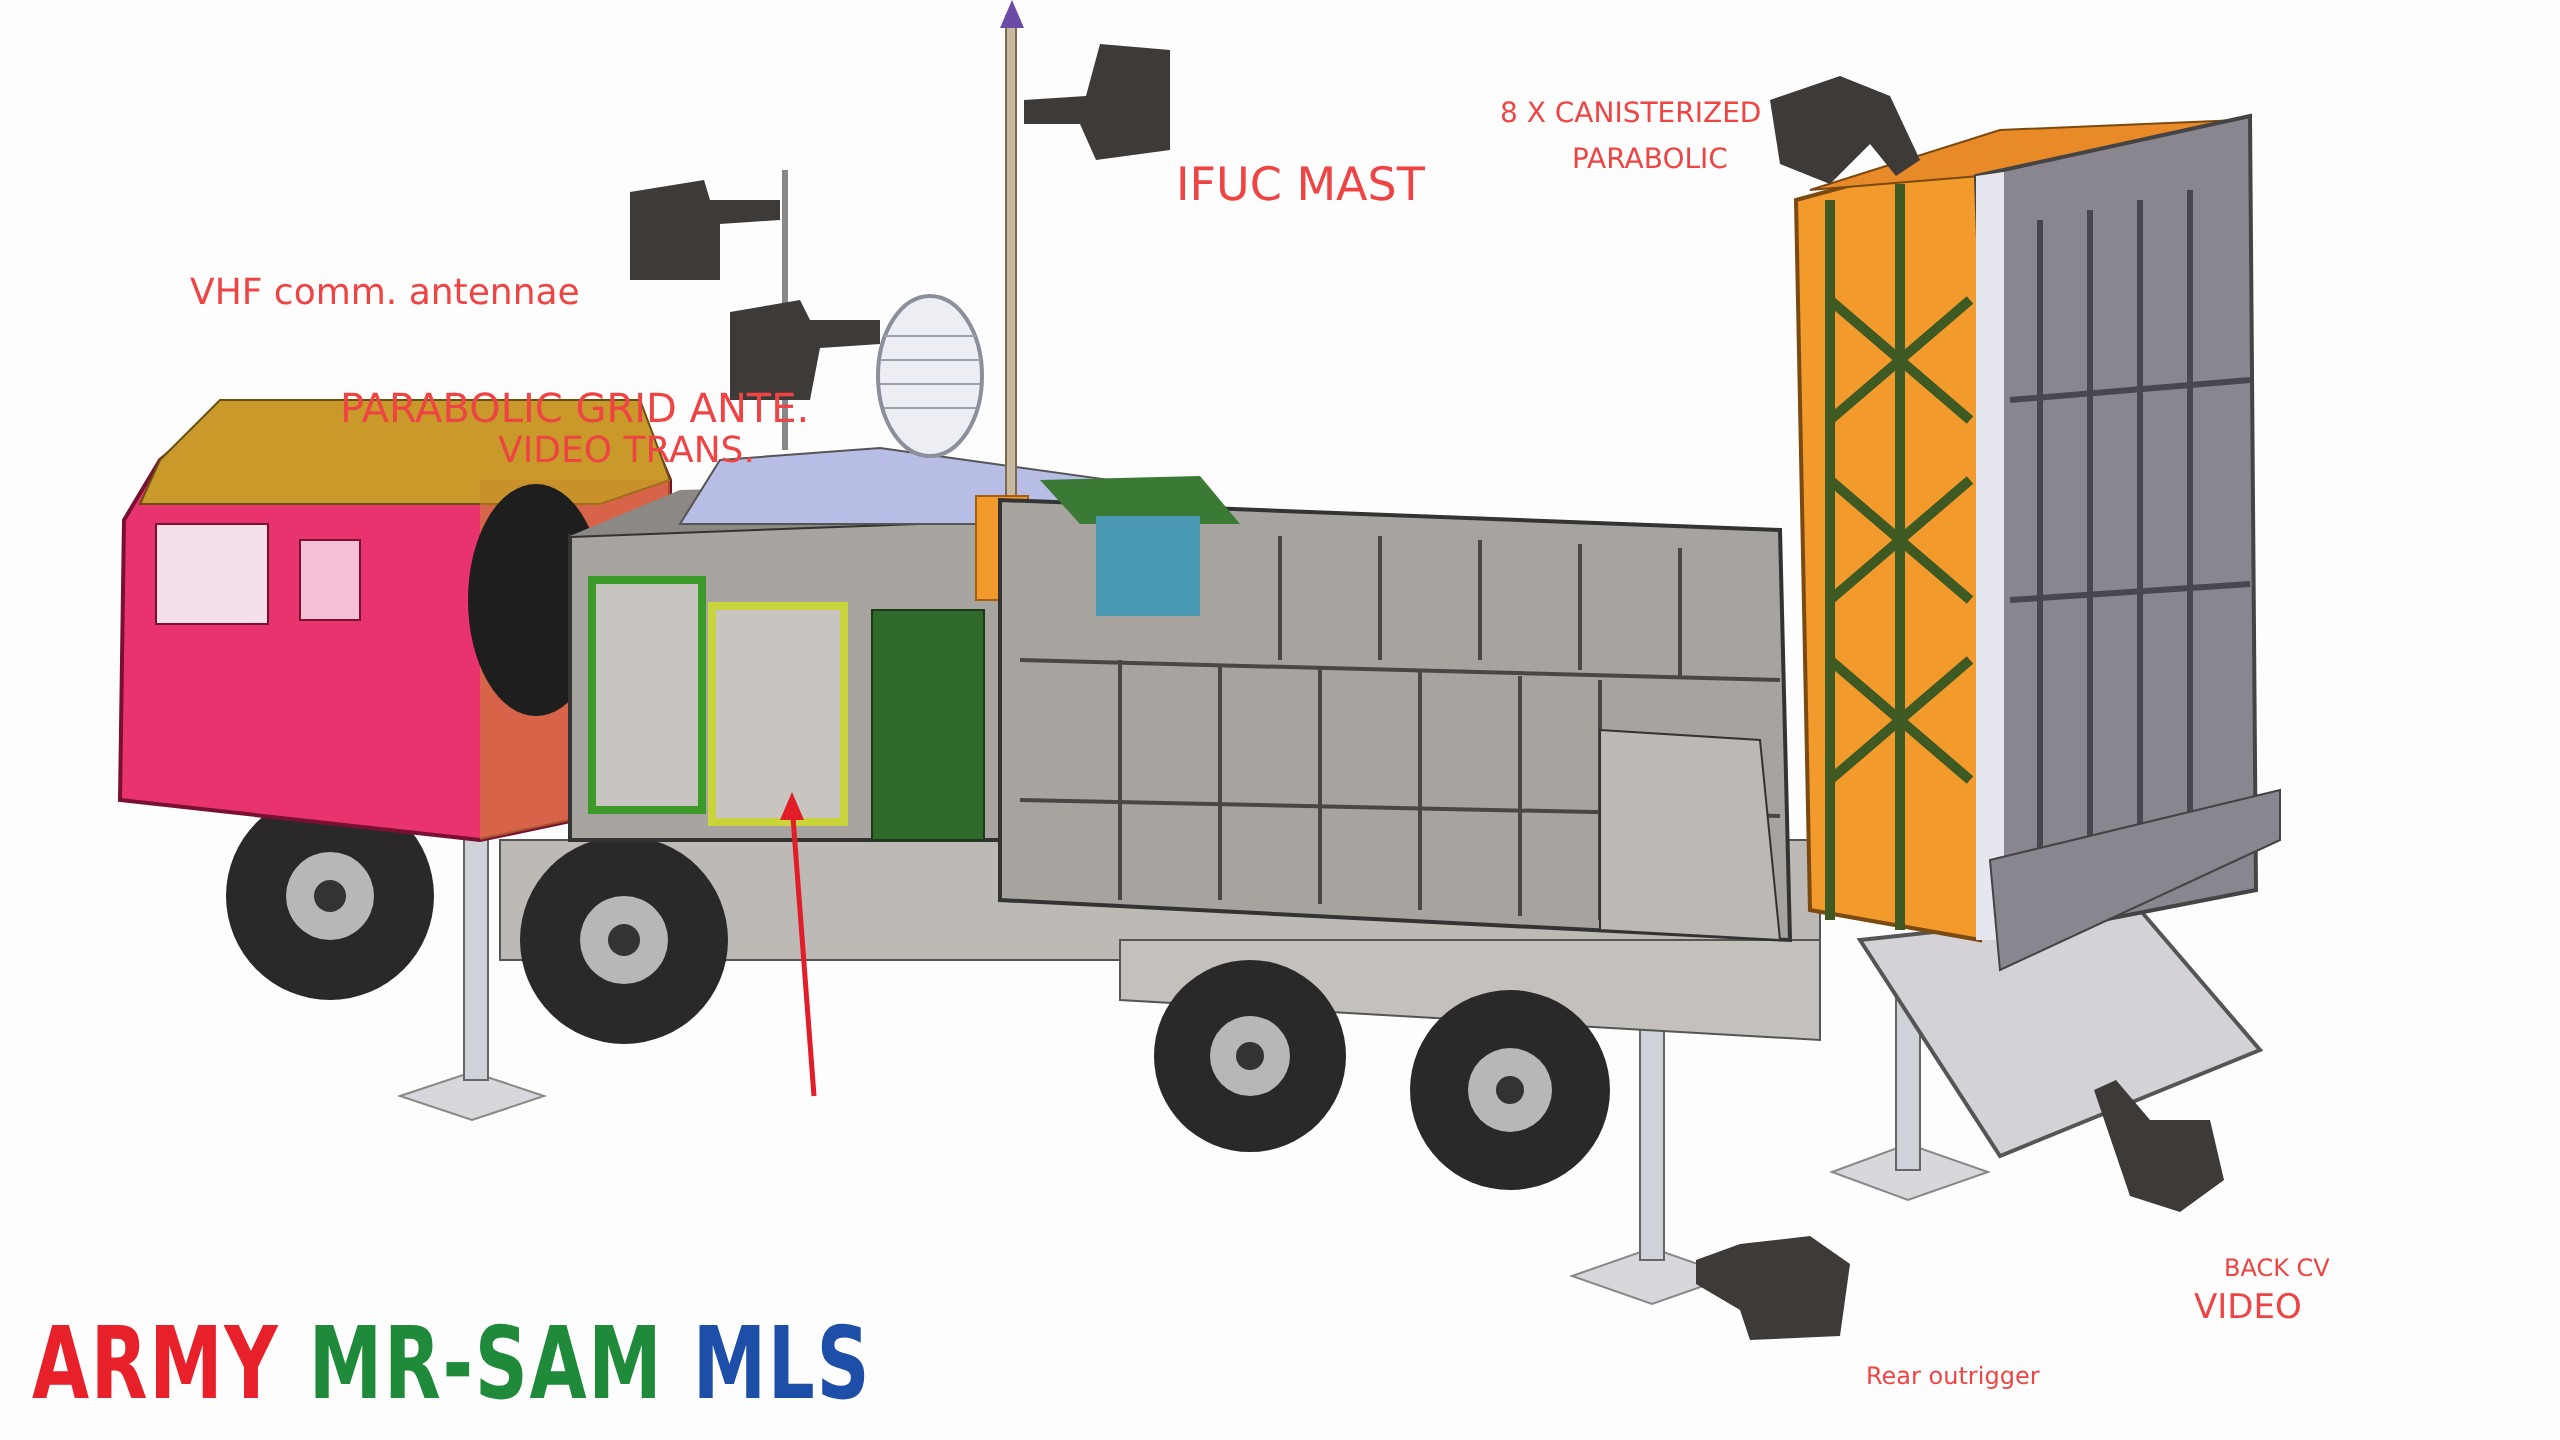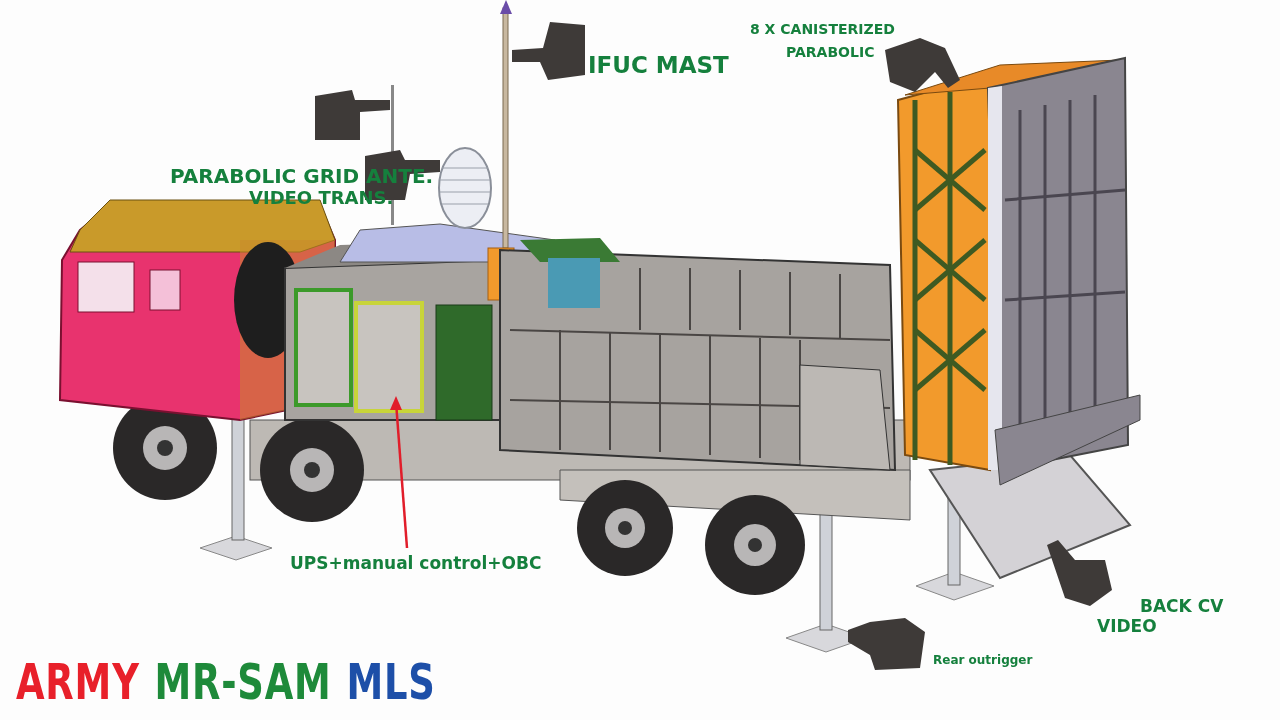--- a/index.html
+++ b/index.html
@@ -1,18 +1,18 @@
 <!DOCTYPE html>
 <html><head>
 <meta charset="utf-8">
 <style>
   html,body{margin:0;padding:0;}
   body{width:1280px;height:720px;background:#fdfdfd;position:relative;overflow:hidden;font-family:"DejaVu Sans","Liberation Sans",sans-serif;}
   .canvas{position:absolute;left:0;top:0;width:1280px;height:720px;}
-  .label{position:absolute;font-weight:bold;color:#15803d;white-space:nowrap;font-family:"DejaVu Sans",sans-serif;}
+  .label{position:absolute;font-weight:normal;color:#ef4444;white-space:nowrap;font-family:"DejaVu Sans",sans-serif;margin-top:28px;}
   .title{position:absolute;left:16px;top:652px;font-family:"DejaVu Sans Condensed","DejaVu Sans",sans-serif;font-weight:bold;font-size:50px;letter-spacing:1px;transform:scaleX(0.82);transform-origin:left center;line-height:60px;}
   .title span{margin-right:18px;}
 </style>
 </head>
 <body>
 
 <div class="canvas">
 <svg width="1280" height="720" viewBox="0 0 1280 720">
 
   <g>
@@ -142,23 +142,23 @@
 
     <path d="M1047,545 L1058,540 L1075,560 L1105,560 L1112,590 L1090,606 L1065,598 Z"></path>
 
     <path d="M848,630 L870,622 L905,618 L925,632 L920,668 L875,670 L870,655 L848,642 Z"></path>
   </g>
 </svg>
 
 <div class="label" style="left:588px;top:52px;font-size:23px;">IFUC MAST</div>
 <div class="label" style="left:750px;top:21px;font-size:14px;">8 X CANISTERIZED</div>
 <div class="label" style="left:786px;top:44px;font-size:14px;">PARABOLIC</div>
+<div class="label" style="left:95px;top:108px;font-size:18px;">VHF comm. antennae</div>
 <div class="label" style="left:170px;top:164px;font-size:20px;">PARABOLIC GRID ANTE.</div>
 <div class="label" style="left:249px;top:187px;font-size:18px;">VIDEO TRANS.</div>
-<div class="label" style="left:290px;top:553px;font-size:17px;">UPS+manual control+OBC</div>
-<div class="label" style="left:1140px;top:597px;font-size:17px;line-height:19px;">BACK CV</div>
+<div class="label" style="left:1112px;top:597px;font-size:12px;line-height:19px;">BACK CV</div>
 <div class="label" style="left:1097px;top:617px;font-size:17px;line-height:19px;">VIDEO</div>
 <div class="label" style="left:933px;top:653px;font-size:12px;">Rear outrigger</div>
 
 <div class="title">
   <span style="color:#e8202a">ARMY</span><span style="color:#1e8a3a">MR-SAM</span><span style="color:#1d4fa8">MLS</span>
 </div>
 </div>
 
 </body></html>

